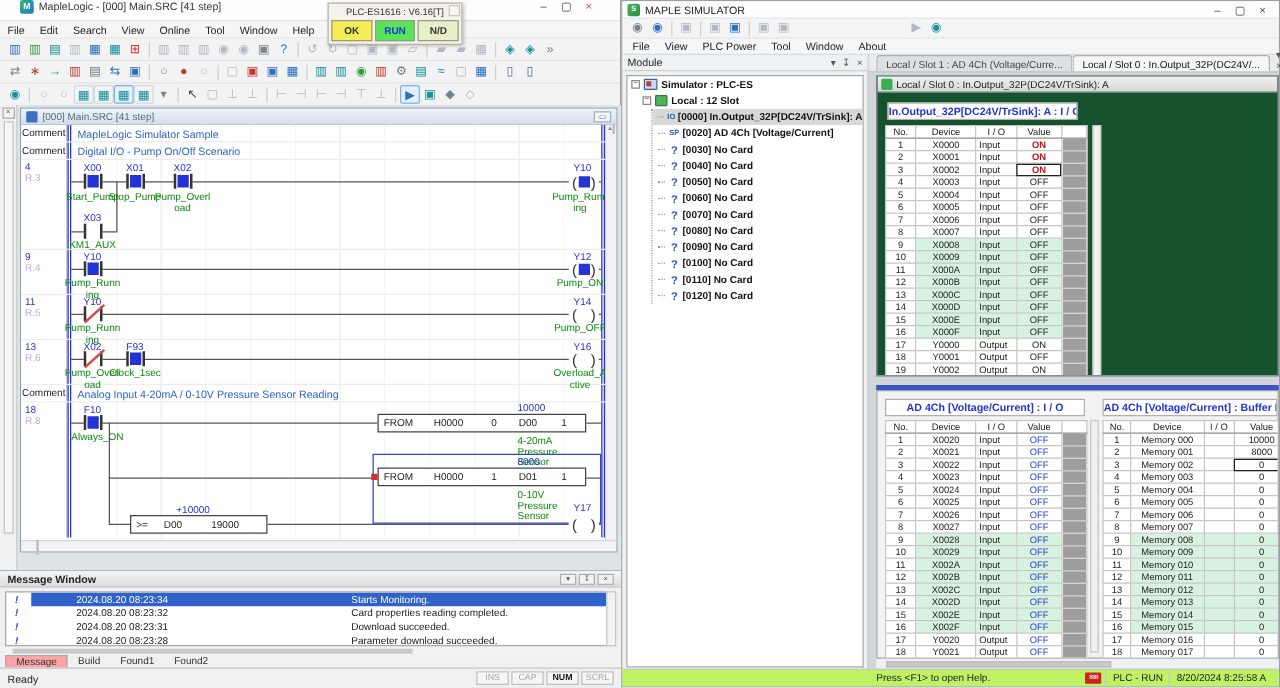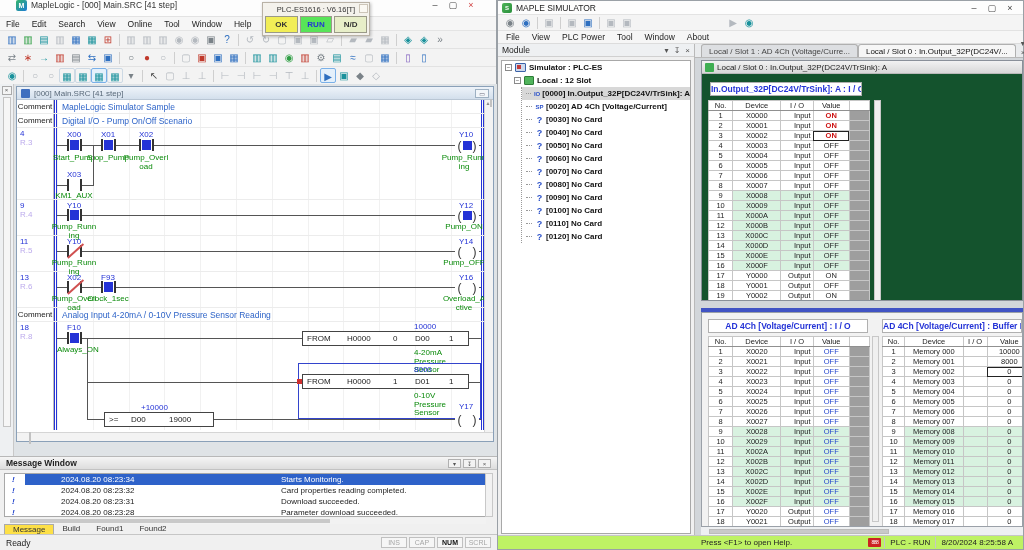--- a/index.html
+++ b/index.html
@@ -87,21 +87,21 @@
   .mrow { display:flex; height:11px; line-height:11px; font-size:8px; }
   .bang { width:20px; padding-left:7px; color:#2244cc; font-weight:bold; font-style:italic; }
   .mbody { flex:1; display:flex; }
   .mtime { margin-left:36px; width:220px; }
   .mrow.sel .mbody { background:#2e62c9; color:#fff; }
   .mvsb { position:absolute; right:4px; top:16px; width:8px; height:44px; background:#f2f2f2; border:1px solid #c8c8c8; }
   .mhsb { position:absolute; left:4px; top:61px; width:482px; height:6px; background:#f2f2f2; }
   .mhsb i { display:block; width:320px; height:4px; margin:1px 0 0 6px; background:#c9c9c9; }
   .mtabs { position:absolute; left:4px; top:67px; display:flex; }
   .mtab { padding:0 8px; height:11px; line-height:10px; font-size:8px; color:#333; }
-  .mtab.act { background:#fde047; border:1px solid #aaa; border-bottom:none; }
+  .mtab.act { background:#fca5a5; border:1px solid #aaa; border-bottom:none; }
 
   .statusL { position:absolute; left:0; top:534px; width:497px; height:16px; background:#f0f0f0; border-top:1px solid #c6c6c6; display:flex; align-items:center; padding:0 6px; }
   .statusL .r { font-size:8.5px; flex:1; }
   .ind { width:26px; height:11px; border:1px solid #c0c0c0; background:#f6f6f6; text-align:center; font-size:7px; line-height:10px; color:#a6a6a6; margin-left:2px; }
   .ind.act { color:#111; font-weight:bold; }
 
   
   .plcdlg { position:absolute; left:262px; top:2px; width:108px; height:34px; background:#f4f2ec; border:1px solid #b9b2a6; box-shadow:1px 1px 3px rgba(0,0,0,.25); z-index:50; }
   .plcdlg .t { font-size:7.5px; text-align:center; height:13px; line-height:13px; color:#333; position:relative; }
   .plcdlg .x { position:absolute; right:1px; top:1px; width:9px; height:9px; border:1px solid #ccc5b8; background:#faf8f2; }
@@ -149,21 +149,21 @@
   .win1 { position:absolute; left:6px; top:16px; width:322px; height:241px; border:1px solid #8a9099; background:#14532d; overflow:hidden; }
   .wtitle { height:13px; background:linear-gradient(#f2f2f2,#d8d8d8); border-bottom:1px solid #b9b9b9; display:flex; align-items:center; padding:0 3px; }
   .wtitle .wi { width:9px; height:9px; background:#3fae52; border-radius:1px; margin-right:3px; }
   .wtitle .t { font-size:8px; color:#222; white-space:nowrap; }
   .tblcap { position:absolute; background:#fff; border:1px solid #b0b0b0; text-align:center; font-size:8.5px; font-weight:bold; color:#2433d6; line-height:12px; height:14px; overflow:hidden; white-space:nowrap; }
   table.iot { border-collapse:collapse; position:absolute; background:#fff; table-layout:fixed; }
   .iot th, .iot td { border:1px solid #c6c6c6; font-size:7.5px; height:10px; padding:0 2px; overflow:hidden; white-space:nowrap; font-weight:normal; }
   .iot th { background:#fff; border-bottom:1px solid #909090; text-align:center; }
   .c-no { width:24px; text-align:center; }
   .c-dev { width:48px; text-align:center; }
-  .c-io { width:32px; text-align:right; }
+  .c-io { width:32px; text-align:left; }
   .c-val { width:36px; text-align:center; }
   .c-fill { width:20px; background:#9e9e9e; }
   td.on { color:#cc1111; font-weight:bold; }
   td.boff { color:#2244cc; }
   td.sel { outline:1.4px solid #222; outline-offset:-1.4px; }
   tr.green td:nth-child(n+2):not(.c-fill) { background:#d8f2e0; }
   .tvsb { position:absolute; width:7px; background:#f0f0f0; border:1px solid #c8c8c8; font-size:4px; color:#888; text-align:center; }
   .tvsb .th { width:5px; height:26px; margin:1px auto; background:#cfcfcf; }
 
   .bluebar { position:absolute; left:6px; top:264px; width:322px; height:4px; background:#4053c4; }

